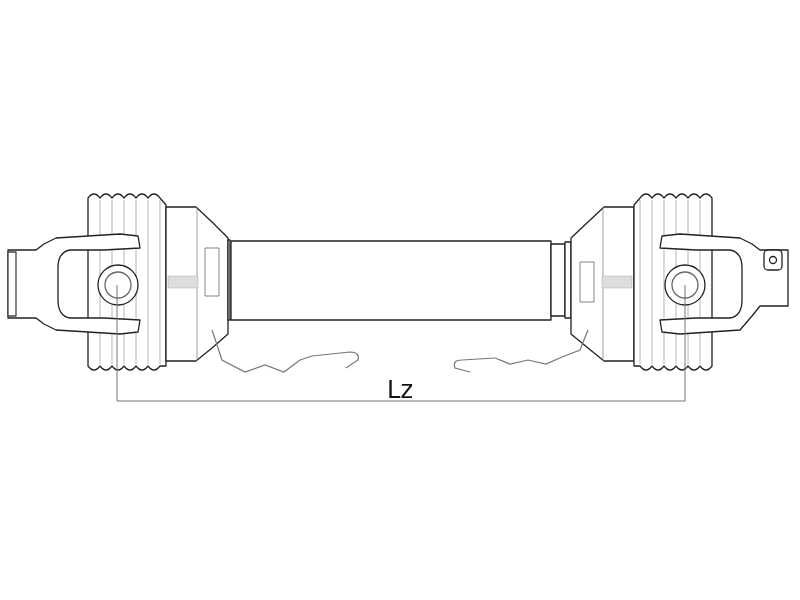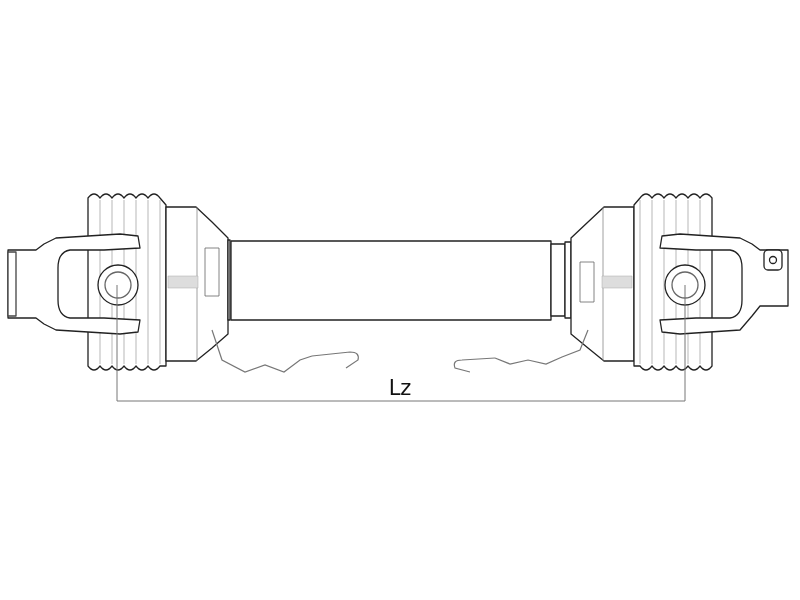--- a/index.html
+++ b/index.html
@@ -1,20 +1,20 @@
 <!DOCTYPE html>
 <html><head>
 <meta charset="utf-8">
 <style>
   html, body { margin:0; padding:0; background:#ffffff; }
   body { width:800px; height:600px; overflow:hidden; font-family:"DejaVu Sans", sans-serif; }
   #canvas { position:relative; width:800px; height:600px; }
   svg { position:absolute; left:0; top:0; }
   .dim-label { position:absolute; left:380px; top:376px; width:40px; text-align:center;
-               font-family:"DejaVu Sans", sans-serif; font-size:21px; color:#111; }
+               font-family:"DejaVu Sans", sans-serif; font-size:24px; color:#111; }
 </style>
 </head>
 <body>
 
 <div id="canvas">
 <svg width="800" height="600" viewBox="0 0 800 600">
   <g fill="#fff" stroke="#222" stroke-width="1.3" stroke-linejoin="round">
 
     <g>
       <path d="M88,198 q6,-8 12,0 q6,-8 12,0 q6,-8 12,0 q6,-8 12,0 q6,-8 12,0 q6,-8 12,0 L166,205 L166,366 L160,366 q-6,8 -12,0 q-6,8 -12,0 q-6,8 -12,0 q-6,8 -12,0 q-6,8 -12,0 q-6,8 -12,0 Z"></path>

